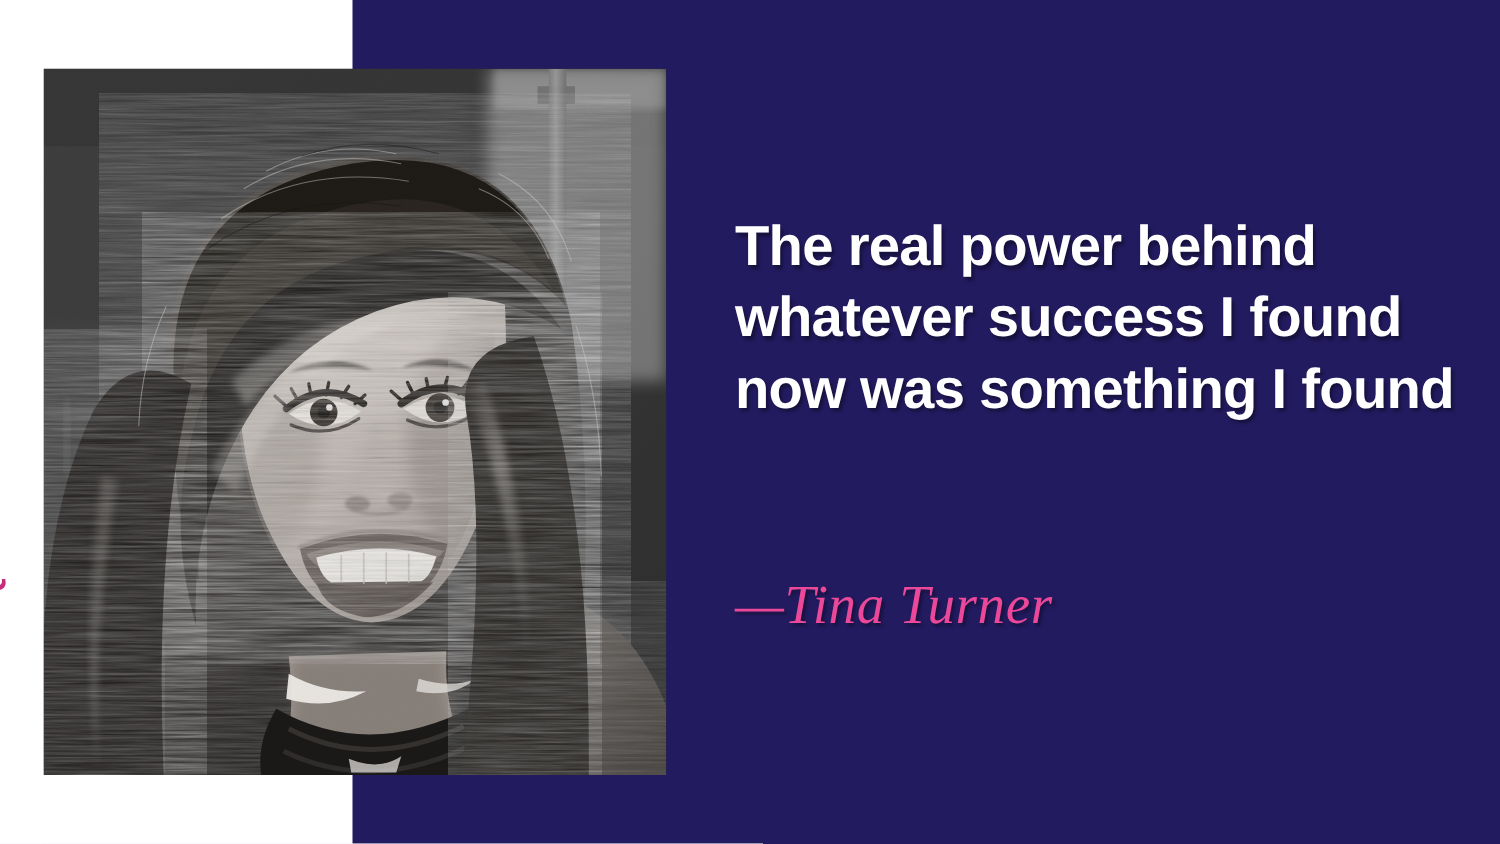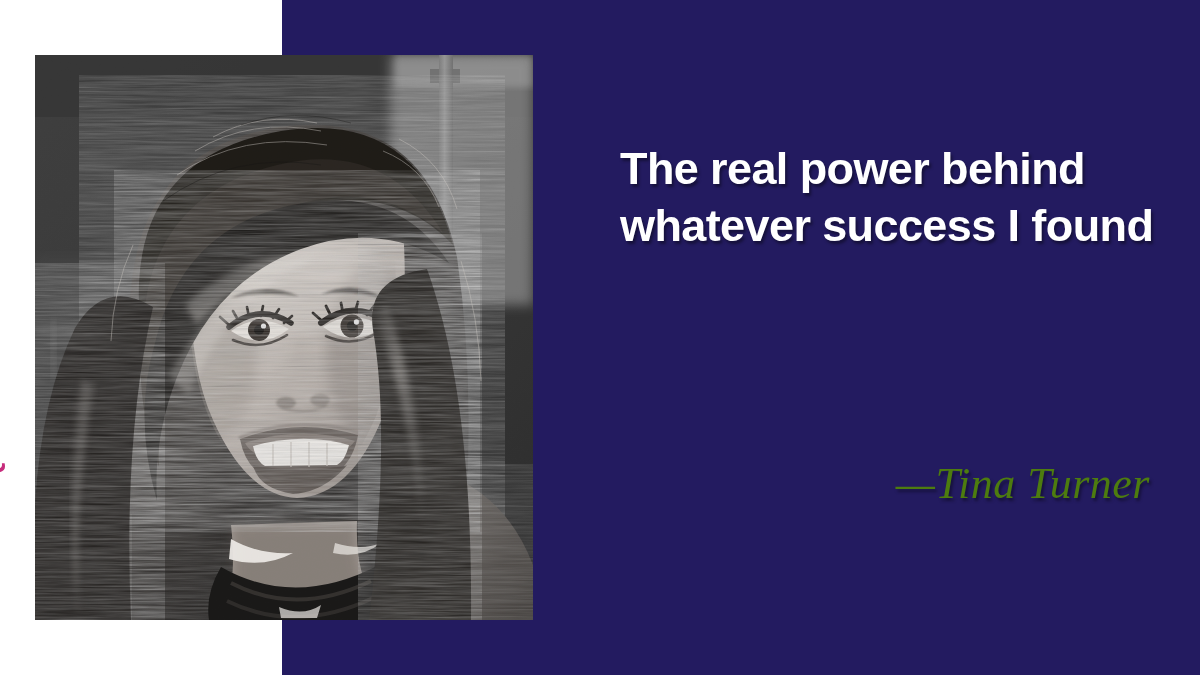--- a/index.html
+++ b/index.html
@@ -69,42 +69,41 @@
     left: 0; top: 0;
     width: 498px;
     height: 565px;
     display: block;
   }
 
   
   #quote-block {
     position: absolute;
     left: 588px;
-    top: 140px;
+    top: 168px;
     width: 562px;
     z-index: 5;
-    margin-left: 32px;
   }
   .quote-line {
     color: #ffffff;
     font-family: "Liberation Sans", sans-serif;
     font-weight: 700;
     font-size: 45px;
     line-height: 57px;
     letter-spacing: -0.6px;
     white-space: nowrap;
     text-shadow: 2px 3px 3px rgba(0,0,0,0.40);
   }
   #attribution {
     position: absolute;
     left: 588px;
     top: 458px;
     width: 562px;
-    text-align: right;
-    color: #4d7c0f;
+    text-align: left;
+    color: #ec4899;
     font-family: "Liberation Serif", serif;
     font-style: italic;
     font-weight: 400;
     font-size: 44px;
     line-height: 52px;
     letter-spacing: 0.5px;
     white-space: nowrap;
     text-shadow: 2px 3px 3px rgba(0,0,0,0.38);
     z-index: 5;
   }
@@ -318,17 +317,18 @@
     </svg>
   </div>
 
   <div id="kicker-strip">
     <div id="kicker-text">LEADERSHIP QUOTE OF THE WEEK</div>
   </div>
 
   <div id="quote-block">
     <div class="quote-line">The real power behind</div>
     <div class="quote-line">whatever success I found</div>
+    <div class="quote-line">now was something I found</div>
   </div>
 
   <div id="attribution">—Tina Turner</div>
 
 </div>
 
 </body></html>

